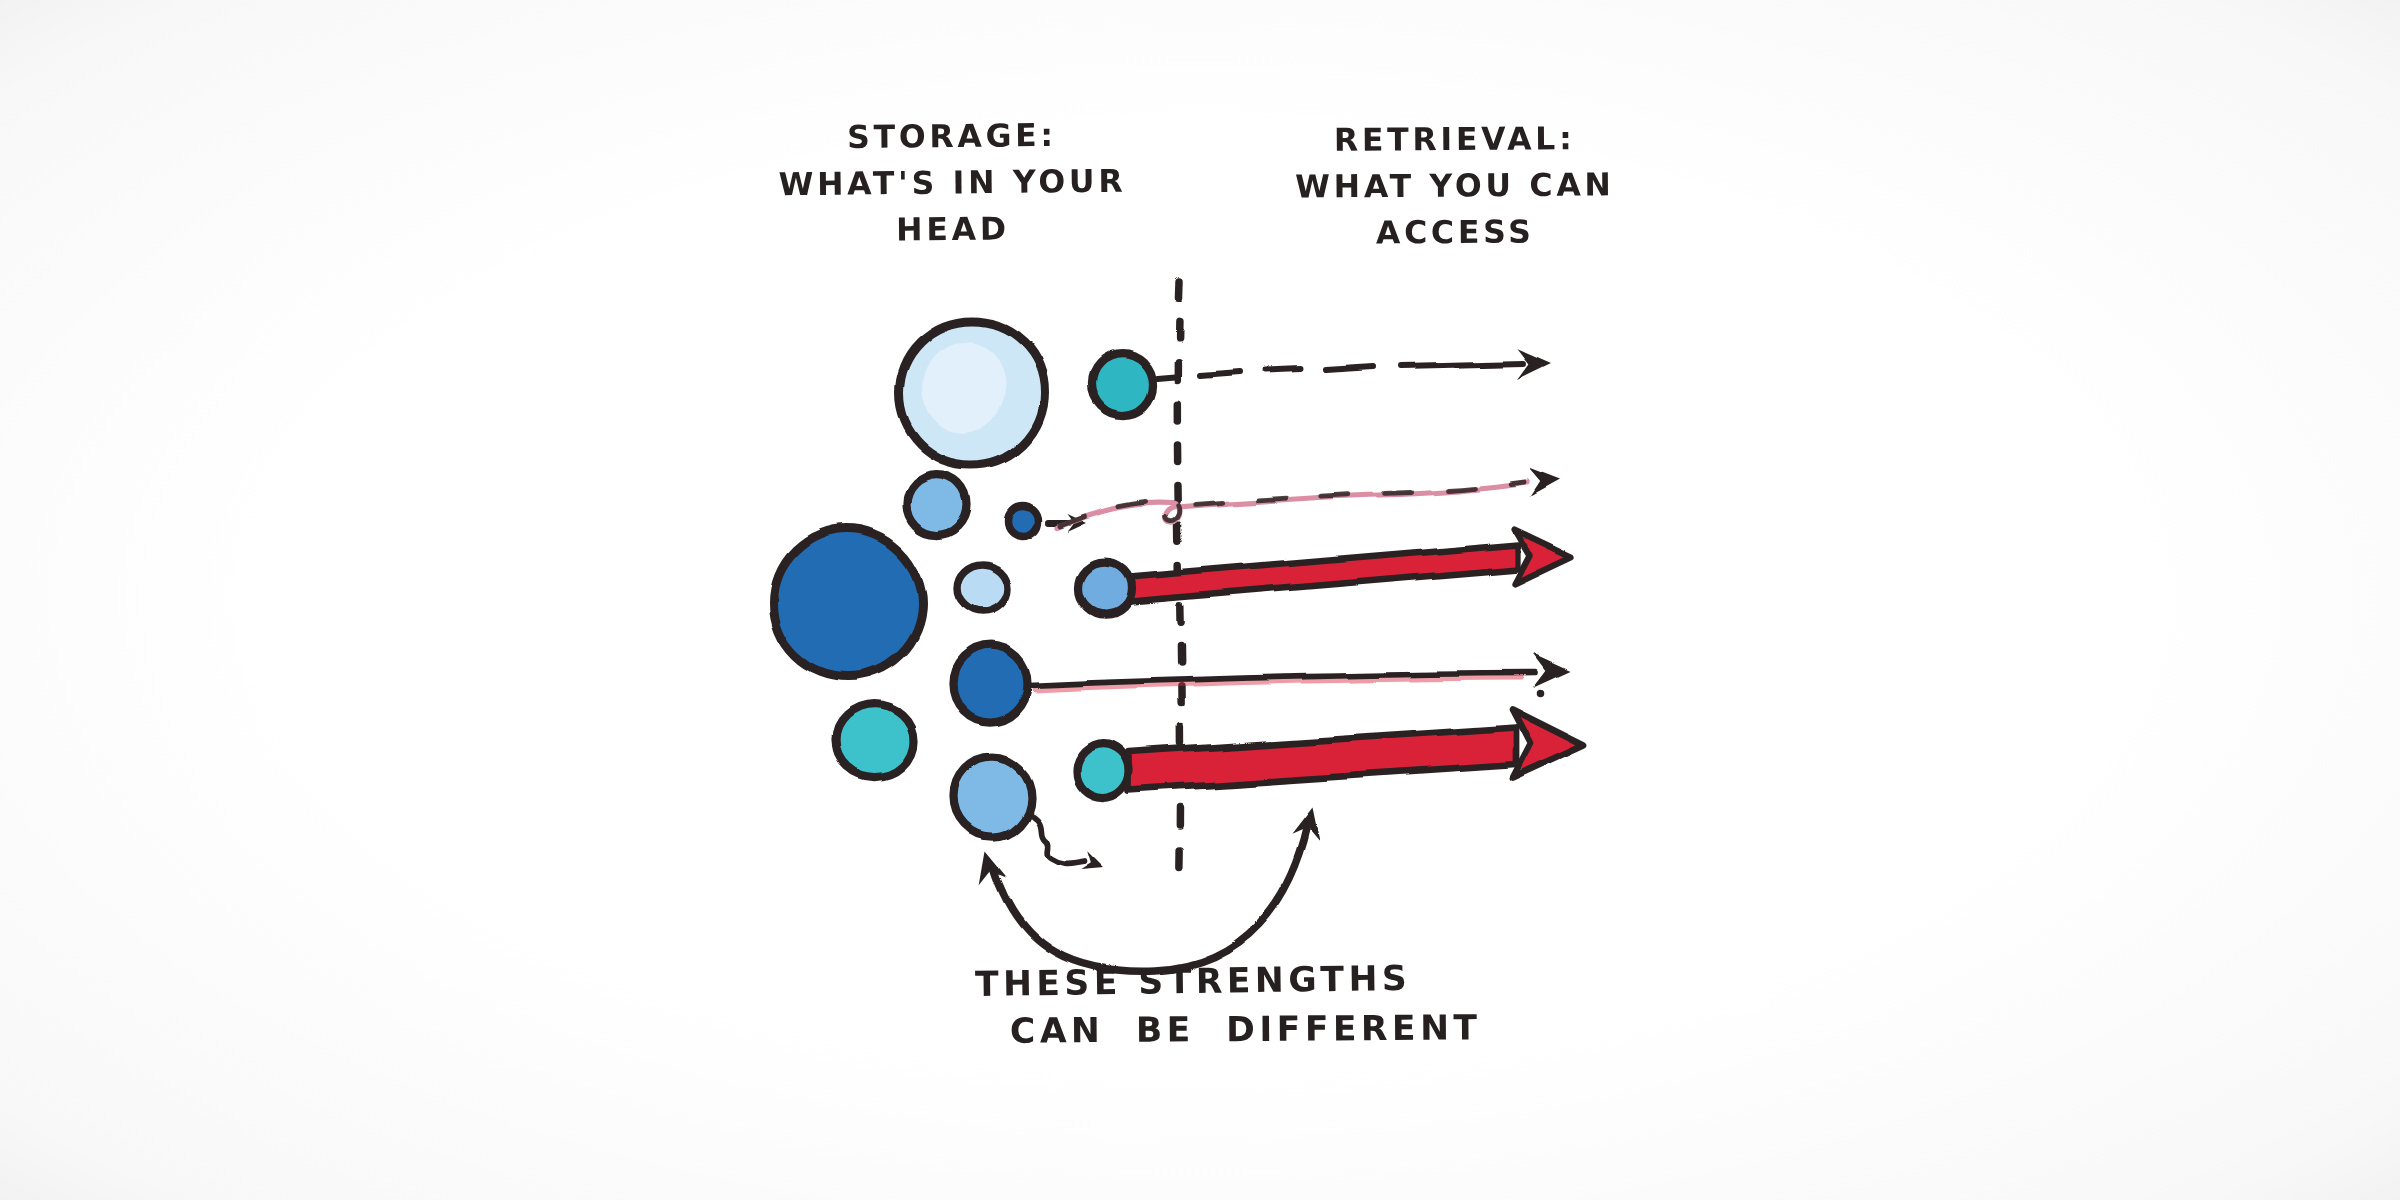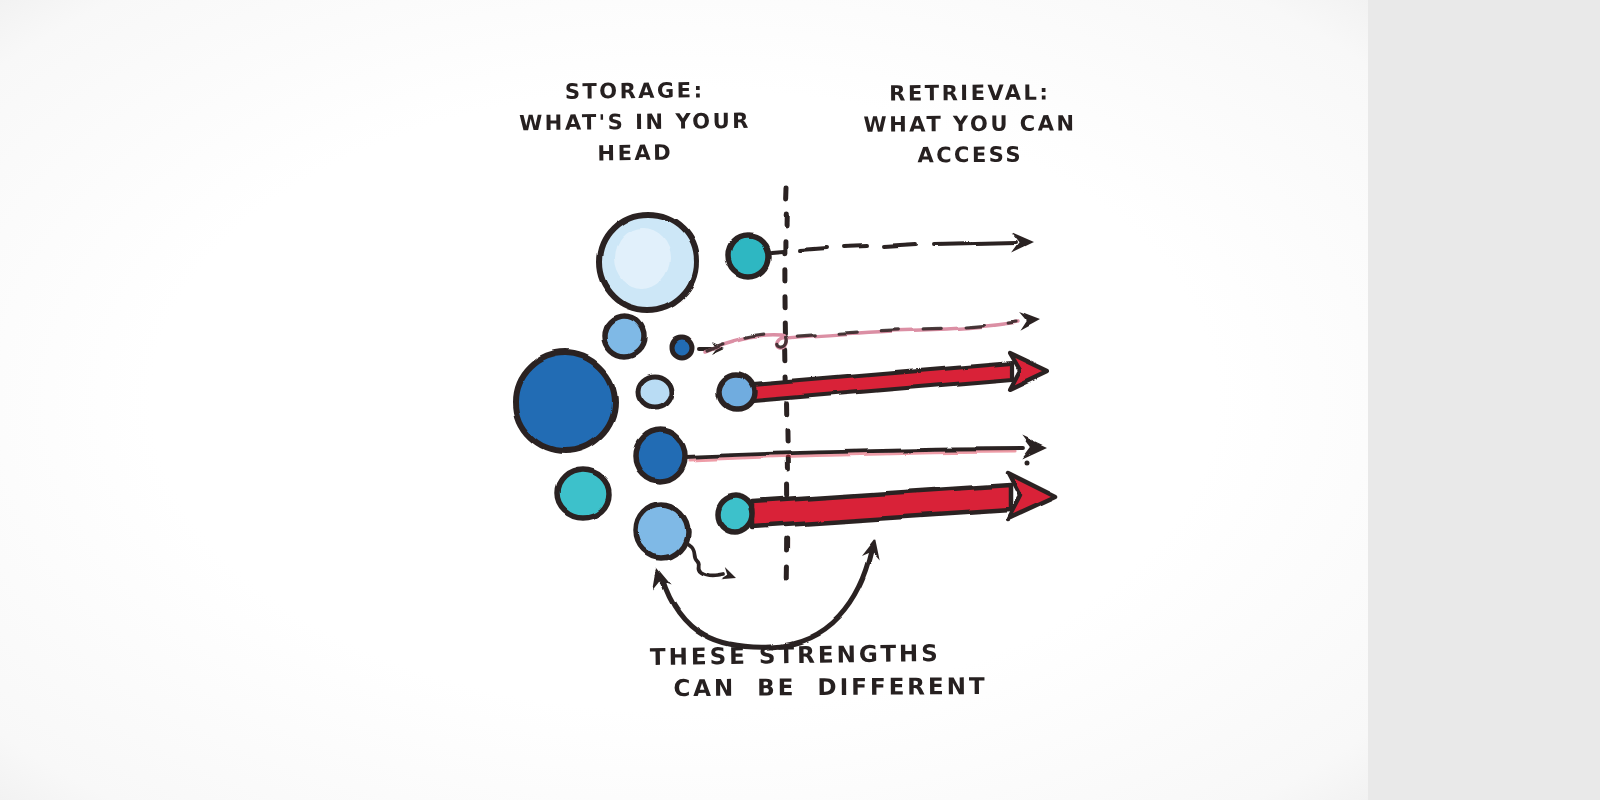--- a/index.html
+++ b/index.html
@@ -1,18 +1,18 @@
 <!DOCTYPE html>
 <html><head>
 <meta charset="utf-8">
 <style>
   html,body{margin:0;padding:0;}
   body{background:#e9e9e9;font-family:"DejaVu Sans","Liberation Sans",sans-serif;}
   .stage{
-    position:relative;width:1368px;height:800px;overflow:hidden;
+    position:relative;width:1600px;height:800px;overflow:hidden;
     background:radial-gradient(ellipse at 50% 50%, #ffffff 55%, #f8f8f8 92%, #f2f2f2 100%);
   }
   .stage svg{position:absolute;left:0;top:0;}
   .hand{
     position:absolute;
     font-weight:700;color:#262020;
     letter-spacing:2.5px;
     text-align:center;
     line-height:31px;
     font-size:21px;

